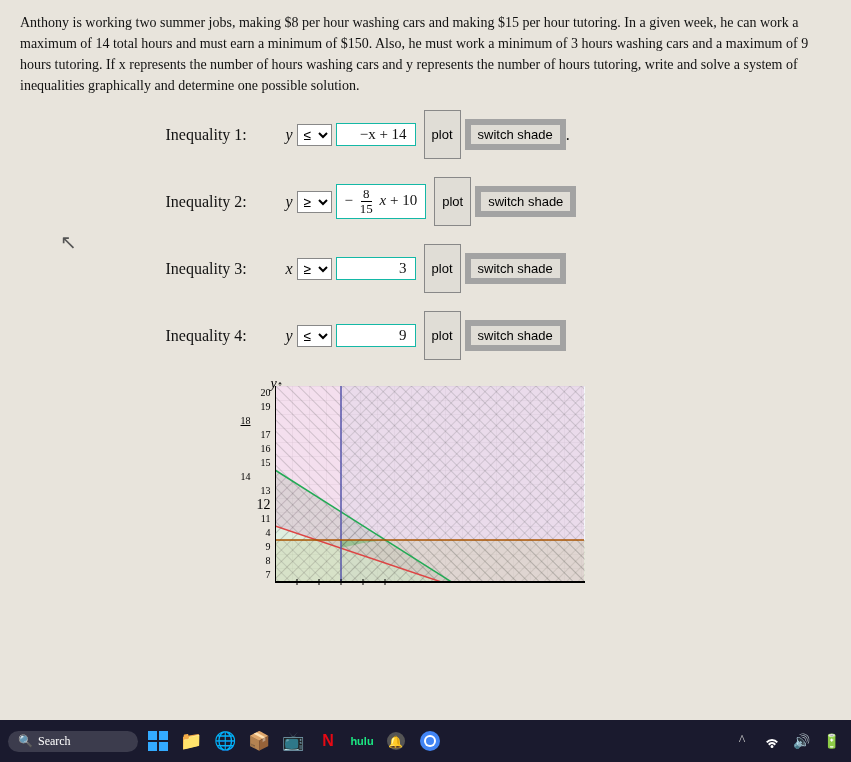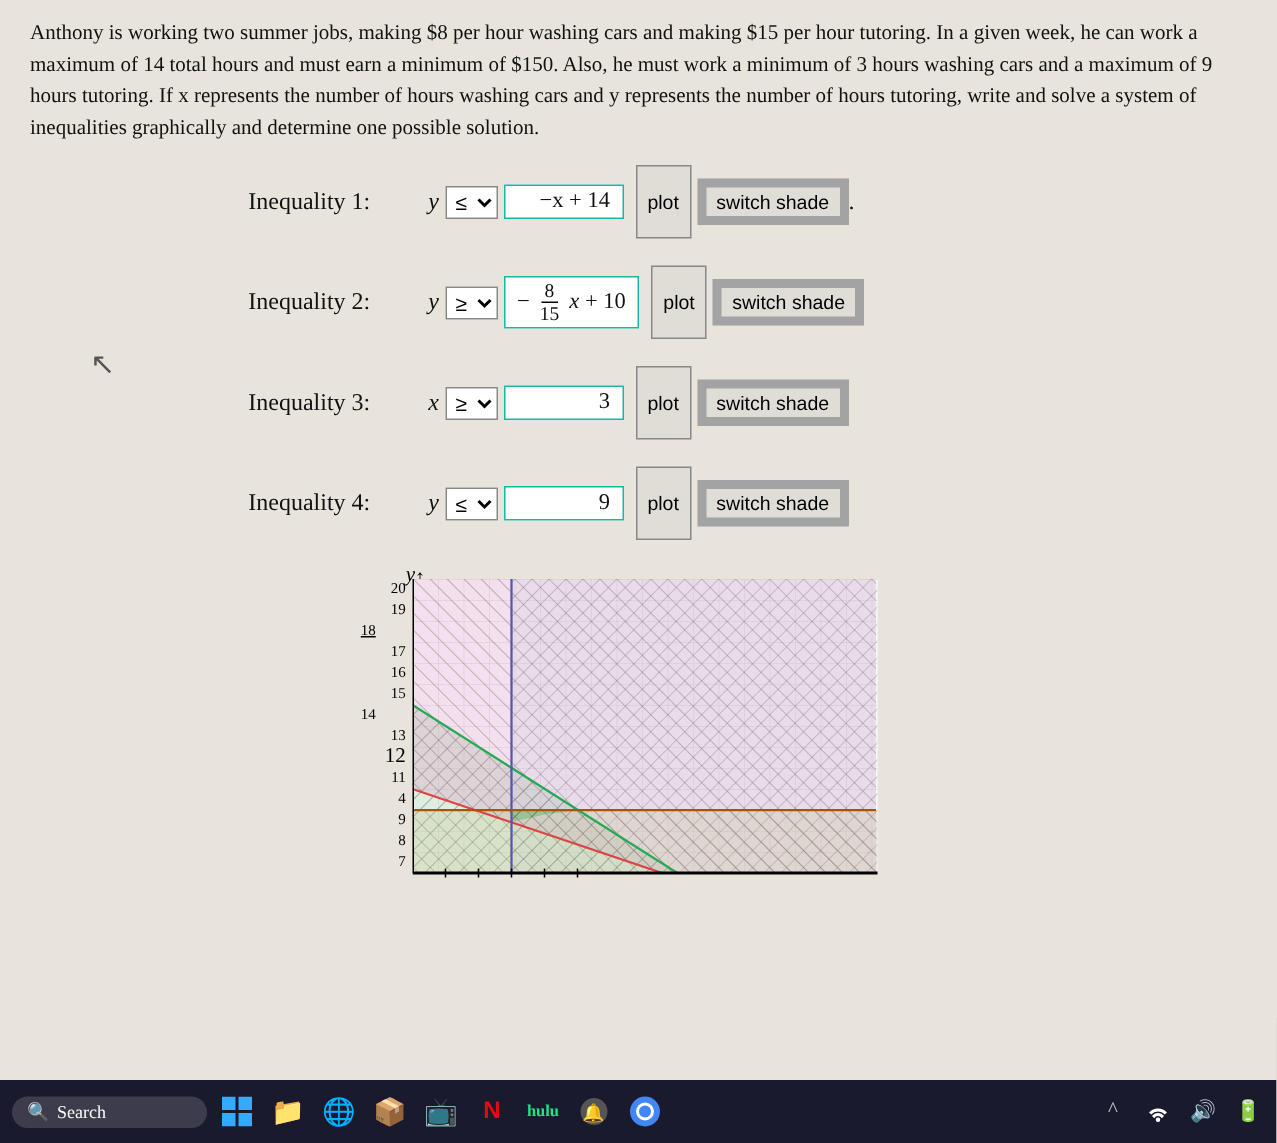--- a/index.html
+++ b/index.html
@@ -345,21 +345,21 @@
         <rect x="11" y="0" width="9" height="9" fill="#3af"></rect>
         <rect x="0" y="11" width="9" height="9" fill="#3af"></rect>
         <rect x="11" y="11" width="9" height="9" fill="#3af"></rect>
       </svg>
   </div>
   <div class="taskbar-icon">📁</div>
   <div class="taskbar-icon">🌐</div>
   <div class="taskbar-icon">📦</div>
   <div class="taskbar-icon">📺</div>
   <div class="taskbar-icon" style="color:#e50914; font-weight:bold; font-family:sans-serif; font-size:16px;">N</div>
-  <div class="taskbar-icon" style="color:#1ce783; font-family:Liberation Serif, serif; font-size:11px; font-weight:bold;">hulu</div>
+  <div class="taskbar-icon" style="color:#1ce783; font-family:Liberation Sans, sans-serif; font-size:11px; font-weight:bold;">hulu</div>
   <div class="taskbar-icon">
     <svg width="20" height="20" viewBox="0 0 20 20" fill="none">
         <circle cx="10" cy="10" r="9" fill="#555"></circle>
         <text x="10" y="15" text-anchor="middle" font-size="12" fill="white">🔔</text>
       </svg>
   </div>
   <div class="taskbar-icon">
     <svg width="22" height="22" viewBox="0 0 22 22">
         <circle cx="11" cy="11" r="10" fill="#4285f4"></circle>
         <circle cx="11" cy="11" r="6" fill="white"></circle>

